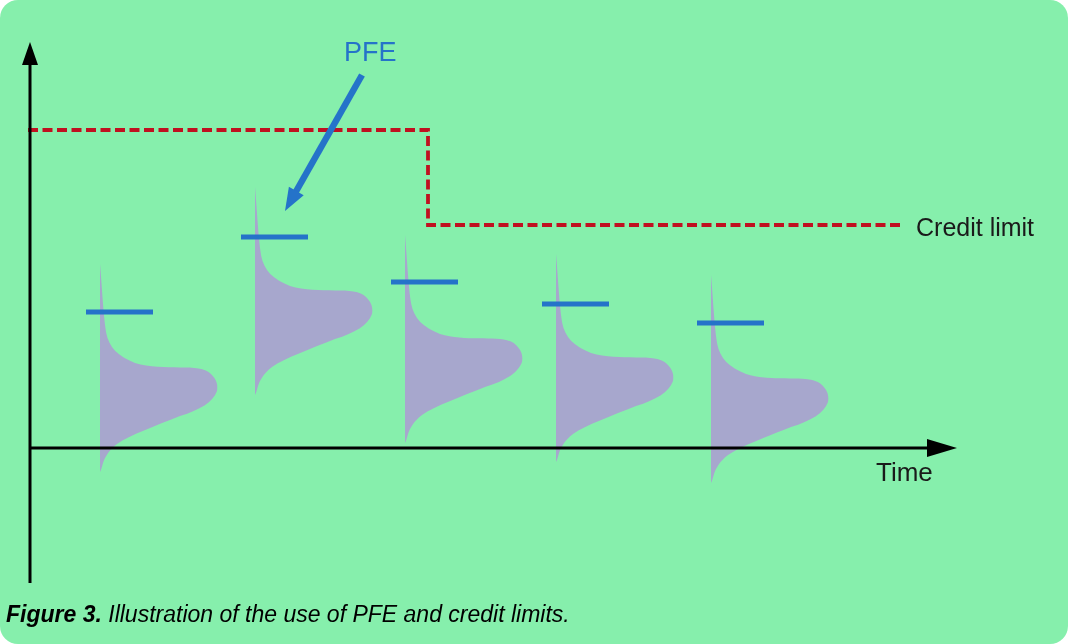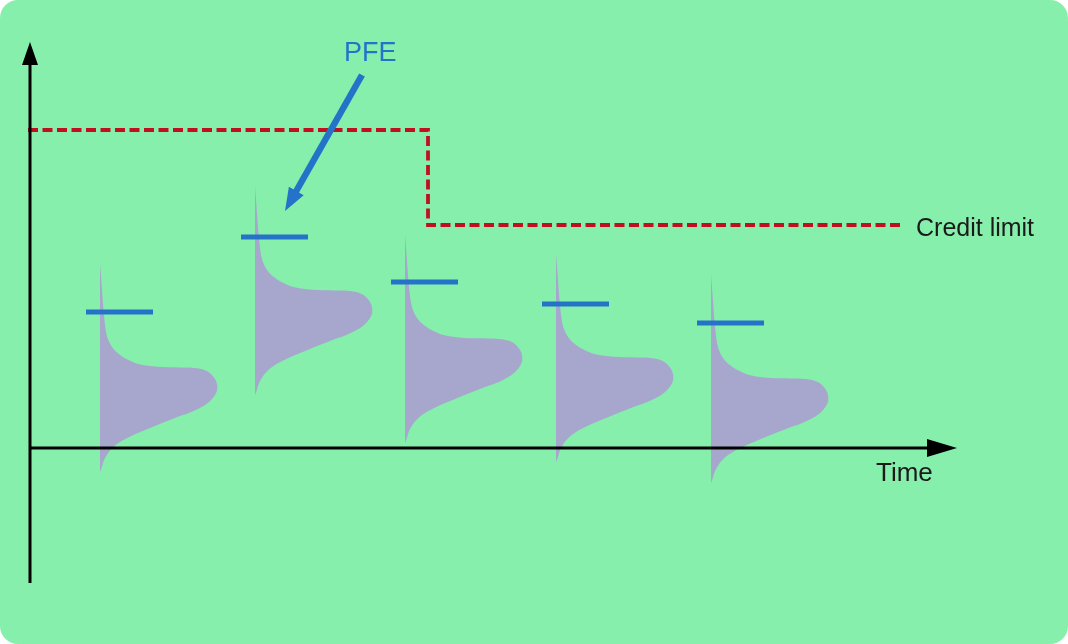--- a/index.html
+++ b/index.html
@@ -81,14 +81,18 @@
     <g>
       <line x1="362" y1="75" x2="294" y2="195" stroke="#2573C9" stroke-width="6.5"></line>
       <polygon points="285,211 303.7,195.2 288.9,186.8" fill="#2573C9"></polygon>
     </g>
 
     <text x="344" y="61" font-size="27" fill="#2573C9" class="diagram-label">PFE</text>
     <text x="916" y="236" font-size="25" fill="#1A1A1A" class="diagram-label">Credit limit</text>
     <text x="876" y="481" font-size="26" fill="#1A1A1A" class="diagram-label">Time</text>
   </svg>
 
+  <div class="figure-caption">
+    <span class="caption-label">Figure 3.</span>
+    <span class="caption-text">Illustration of the use of PFE and credit limits.</span>
+  </div>
 
 </div>
 
 </body></html>

